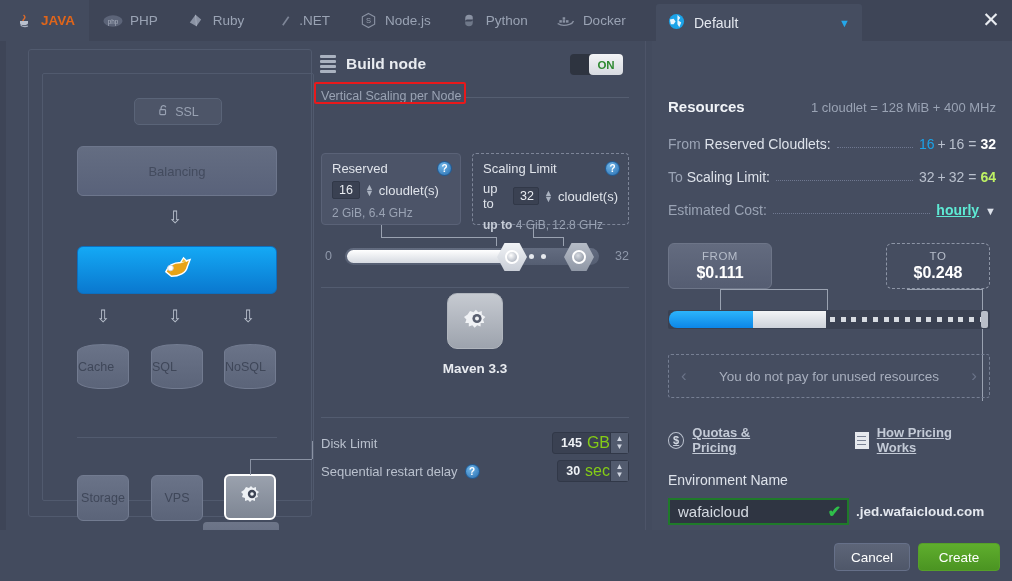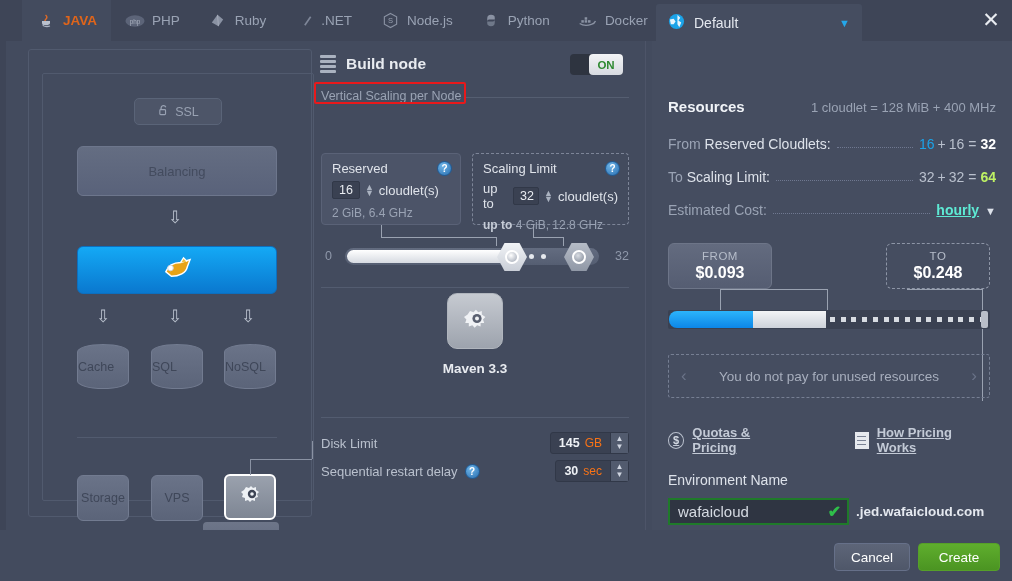--- a/index.html
+++ b/index.html
@@ -7,21 +7,21 @@
     width: 1012px; height: 581px;
     background: #434b5e;
     font-family: "Liberation Sans", sans-serif;
     overflow: hidden;
     color: #cfd5e0;
   }
   #root { position: relative; width: 1012px; height: 581px; background: #434b5e; }
 
   
   .tabbar { position: absolute; left: 0; top: 0; width: 652px; height: 41px; background: #3e4557; }
-  .tabbar .tabs { display: flex; align-items: flex-start; height: 41px; padding-left: 22px; }
+  .tabbar .tabs { display: flex; align-items: flex-start; height: 41px; padding-left: 0; }
   .tab {
     display: flex; align-items: center; gap: 7px;
     height: 41px; padding: 0 14px;
     font-size: 13.5px; color: #9aa3b4; white-space: nowrap;
     position: relative;
   }
   .tab.active { background: #434b5e; color: #e0651a; font-weight: bold; }
   .tab.active .tab-label { color: #e0651a; }
   .tab-icon { width: 20px; height: 20px; display: inline-flex; align-items: center; justify-content: center; }
 
@@ -187,21 +187,21 @@
   .field-row {
     position: absolute; left: 16px; width: 308px; height: 24px;
     display: flex; align-items: center; font-size: 13px; color: #b9c0cd;
   }
   .field-row .lbl { display: flex; align-items: center; gap: 7px; }
   .stepper {
     position: absolute; right: 0; display: flex; align-items: stretch;
     background: #3a4152; border: 1px solid #313848; border-radius: 3px; height: 22px;
   }
   .stepper .val { padding: 0 5px 0 8px; display: flex; align-items: center; font-size: 12.5px; font-weight: bold; color: #eef1f5; }
-  .stepper .unit { padding-right: 8px; display: flex; align-items: center; font-size: 12px; color: #f97316; }
+  .stepper .unit { display: flex; align-items: center; font-size: 16px; color: #84cc16; }
   .stepper .arrows {
     width: 18px; background: linear-gradient(180deg,#5c real 0%,#4d real 100%);
     background: linear-gradient(180deg,#5d6valid 0%,#4e real 100%);
     background: #525b6e;
     border-left: 1px solid #313848;
     display: flex; flex-direction: column; align-items: center; justify-content: center;
     color: #cfd5e0; font-size: 8px; line-height: 8px;
   }
 
   
@@ -594,21 +594,21 @@
       </div>
 
       <div class="rp-row" style="top:158px;">
         <span class="left">Estimated Cost:</span>
         <span class="dotline"></span>
         <span class="right"><b style="color:#5eead4; text-decoration:underline;">hourly</b><span style="color:#dde2ea; padding-left:6px; font-size:11px;">▼</span></span>
       </div>
 
       <div class="pricebox from">
         <div class="cap">FROM</div>
-        <div class="amt">$0.093</div>
+        <div class="amt">$0.111</div>
       </div>
       <div class="pricebox to">
         <div class="cap">TO</div>
         <div class="amt">$0.248</div>
       </div>
 
       <div style="position:absolute; left:68px; top:248px; width:1px; height:22px; background:#9aa2b1;"></div>
       <div style="position:absolute; left:68px; top:248px; width:107px; height:1px; background:#9aa2b1;"></div>
       <div style="position:absolute; left:175px; top:248px; width:1px; height:22px; background:#9aa2b1;"></div>
       <div style="position:absolute; left:330px; top:248px; width:1px; height:112px; background:#9aa2b1;"></div>

